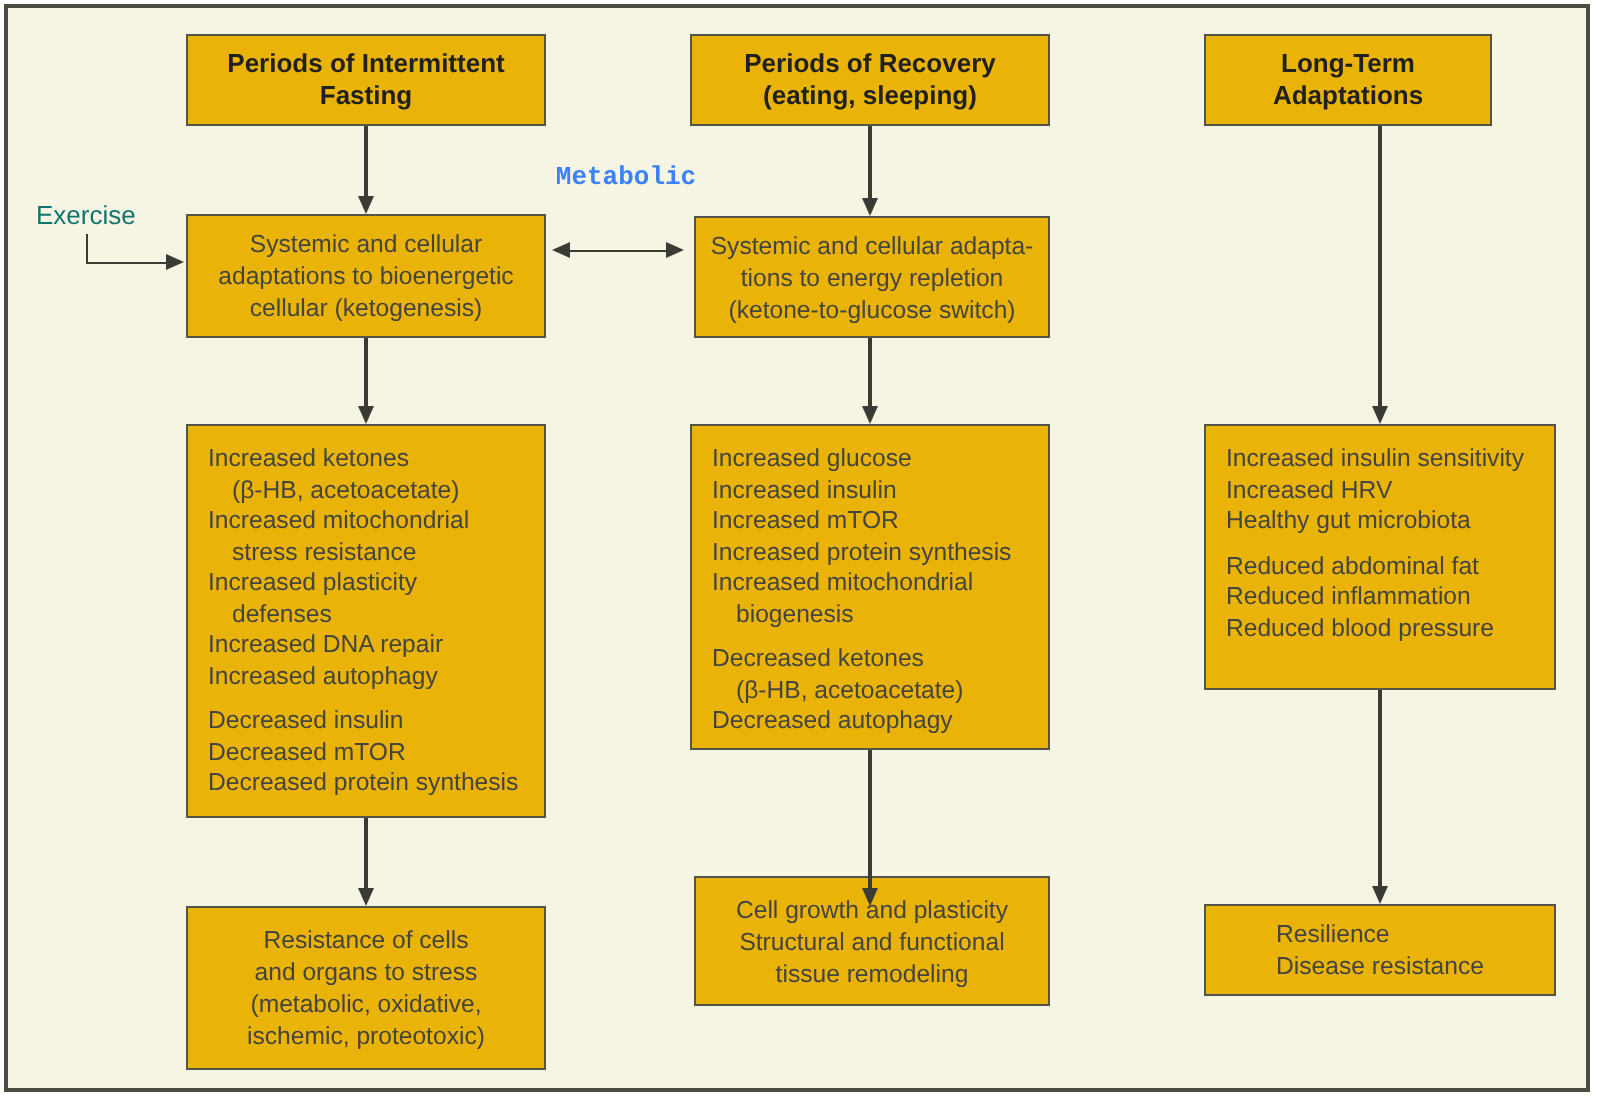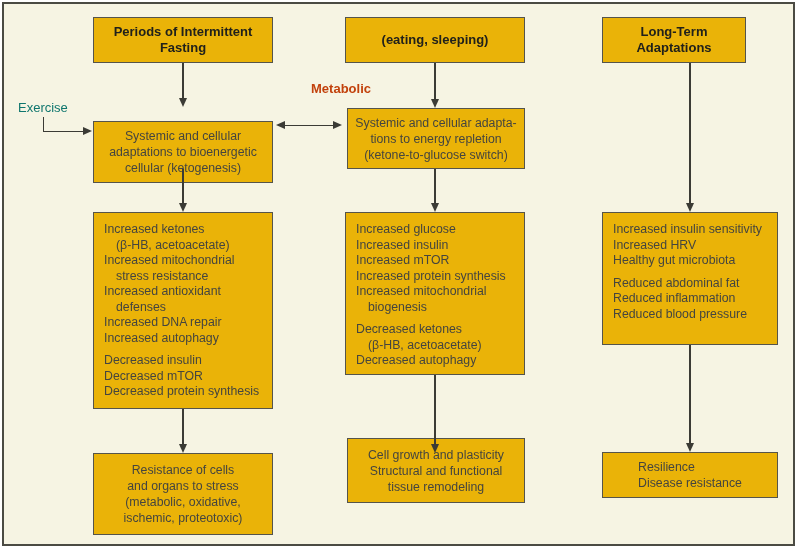--- a/index.html
+++ b/index.html
@@ -17,32 +17,32 @@
   }
   .center{display:flex;flex-direction:column;align-items:center;justify-content:center;text-align:center;}
   .header-box{font-weight:bold;font-size:13px;line-height:16px;color:#21211b;}
   .adapt-box{font-size:12.3px;line-height:16px;}
   .outcome-box{font-size:12.3px;line-height:16px;}
   .list-box{font-size:12.3px;line-height:15.5px;padding:9px 5px 5px 10px;}
   .group + .group{margin-top:7px;}
   .li{white-space:nowrap;}
   .li.ind{padding-left:12px;}
   .leftblock{text-align:left;}
-  .label-bold{position:absolute;font-weight:bold;font-size:13px;line-height:17px;text-align:right;color:#c2410c;}
+  .label-bold{position:absolute;font-weight:bold;font-size:13px;line-height:17px;text-align:center;color:#3b82f6;font-family:Liberation Mono, monospace;}
   .label{position:absolute;font-size:13px;color:#0f766e;white-space:nowrap;}
   .lv{position:absolute;width:1.5px;background:#3b3b35;}
   .lh{position:absolute;height:1.5px;background:#3b3b35;}
   .ah-d{position:absolute;width:0;height:0;border-left:4.5px solid transparent;border-right:4.5px solid transparent;border-top:9px solid #3b3b35;}
   .ah-r{position:absolute;width:0;height:0;border-top:4.5px solid transparent;border-bottom:4.5px solid transparent;border-left:9px solid #3b3b35;}
   .ah-l{position:absolute;width:0;height:0;border-top:4.5px solid transparent;border-bottom:4.5px solid transparent;border-right:9px solid #3b3b35;}
 
   #hdr0{left:93px;top:17px;width:180px;height:46px;}
   #hdr1{left:345px;top:17px;width:180px;height:46px;}
   #hdr2{left:602px;top:17px;width:144px;height:46px;}
-  #ad0{left:93px;top:121px;width:180px;height:62px;}
+  #ad0{left:93px;top:107px;width:180px;height:62px;}
   #ad1{left:347px;top:108px;width:178px;height:61px;}
   #ls0{left:93px;top:212px;width:180px;height:197px;}
   #ls1{left:345px;top:212px;width:180px;height:163px;}
   #ls2{left:602px;top:212px;width:176px;height:133px;}
   #oc0{left:93px;top:453px;width:180px;height:82px;}
   #oc1{left:347px;top:438px;width:178px;height:65px;}
   #oc2{left:602px;top:452px;width:176px;height:46px;}
   #lbl-metabolic{left:255px;top:80px;width:116px;}
   #lbl-exercise{left:18px;top:100px;}
 </style>
@@ -60,39 +60,40 @@
     <div>Systemic and cellular</div>
     <div>adaptations to bioenergetic</div>
     <div>cellular (ketogenesis)</div>
   </div>
   <div class="box list-box" id="ls0">
     <div class="group">
       <div class="li">Increased ketones</div>
       <div class="li ind">(β-HB, acetoacetate)</div>
       <div class="li">Increased mitochondrial</div>
       <div class="li ind">stress resistance</div>
-      <div class="li">Increased antioxidant</div>
+      <div class="li">Increased plasticity</div>
       <div class="li ind">defenses</div>
       <div class="li">Increased DNA repair</div>
       <div class="li">Increased autophagy</div>
     </div>
     <div class="group">
       <div class="li">Decreased insulin</div>
       <div class="li">Decreased mTOR</div>
       <div class="li">Decreased protein synthesis</div>
     </div>
   </div>
   <div class="box center outcome-box" id="oc0">
     <div>Resistance of cells</div>
     <div>and organs to stress</div>
     <div>(metabolic, oxidative,</div>
     <div>ischemic, proteotoxic)</div>
   </div>
 
   <div class="box center header-box" id="hdr1">
+    <div>Periods of Recovery</div>
     <div>(eating, sleeping)</div>
   </div>
   <div class="box center adapt-box" id="ad1">
     <div>Systemic and cellular adapta-</div>
     <div>tions to energy repletion</div>
     <div>(ketone-to-glucose switch)</div>
   </div>
   <div class="box list-box" id="ls1">
     <div class="group">
       <div class="li">Increased glucose</div>

